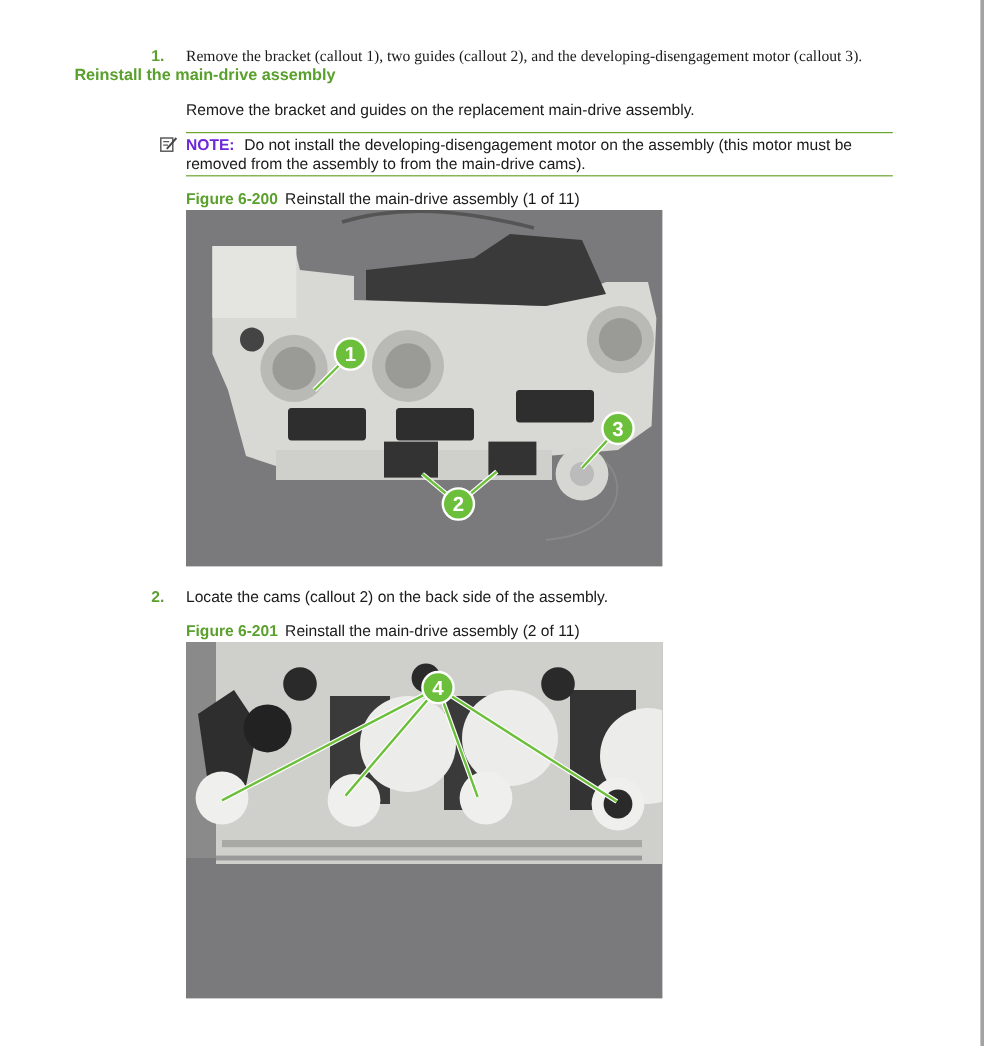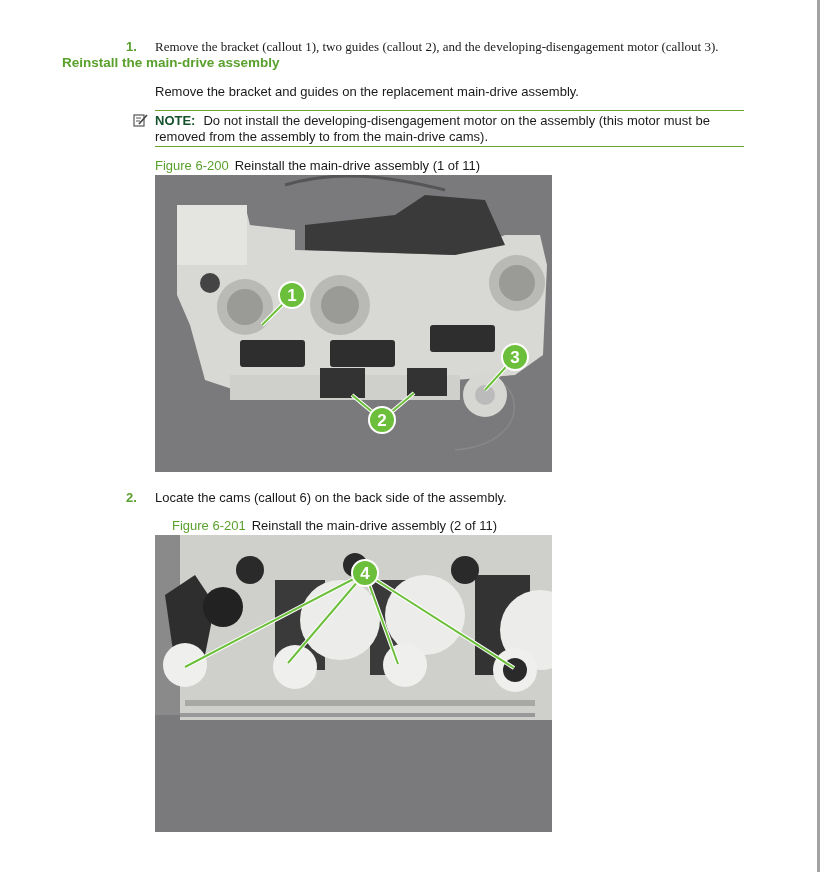--- a/index.html
+++ b/index.html
@@ -53,40 +53,40 @@
       left: 155px;
       top: 110px;
       width: 589px;
       border-top: 1px solid #6aa32e;
       border-bottom: 1px solid #6aa32e;
       padding: 2px 0 1px 0;
       font-size: 13px;
       line-height: 16px;
     }
     .note-label {
-      color: #14532d;
+      color: #6d28d9;
       font-weight: bold;
       margin-right: 8px;
     }
     .note-icon {
       position: absolute;
       left: 133px;
       top: 113px;
       width: 16px;
       height: 14px;
     }
     .fig-caption {
       position: absolute;
       left: 155px;
       font-size: 13px;
       white-space: nowrap;
     }
     .fig-label {
       color: #5aa02c;
-      font-weight: normal;
+      font-weight: bold;
       margin-right: 6px;
     }
     .photo {
       position: absolute;
       left: 155px;
       width: 397px;
       height: 297px;
       background: #7a7a7c;
       overflow: hidden;
     }
@@ -173,23 +173,23 @@
       <text x="227" y="251" text-anchor="middle" font-family="Liberation Sans, sans-serif" font-weight="bold" font-size="17" fill="#ffffff">2</text>
     </g>
     <g>
       <circle cx="360" cy="182" r="13" fill="#6cbf3a" stroke="#ffffff" stroke-width="2"></circle>
       <text x="360" y="188" text-anchor="middle" font-family="Liberation Sans, sans-serif" font-weight="bold" font-size="17" fill="#ffffff">3</text>
     </g>
   </svg>
 </div>
 
 <div class="step-num" style="top:490px;">2.</div>
-<div class="para" style="top:490px;">Locate the cams (callout 6) on the back side of the assembly.</div>
-
-<div class="fig-caption" style="top:518px;margin-left:17px;">
+<div class="para" style="top:490px;">Locate the cams (callout 2) on the back side of the assembly.</div>
+
+<div class="fig-caption" style="top:518px;">
   <span class="fig-label">Figure 6-201</span><span>Reinstall the main-drive assembly (2 of 11)</span>
 </div>
 <div class="photo" style="top:535px;">
   <svg width="397" height="297" viewBox="0 0 397 297">
 
     <rect x="25" y="0" width="372" height="185" fill="#cfcfcb"></rect>
     <rect x="0" y="0" width="25" height="180" fill="#8a8a8a"></rect>
 
     <path d="M10 60 L40 40 L60 70 L50 120 L20 130 Z" fill="#2e2e2e"></path>
     <circle cx="68" cy="72" r="20" fill="#222"></circle>

